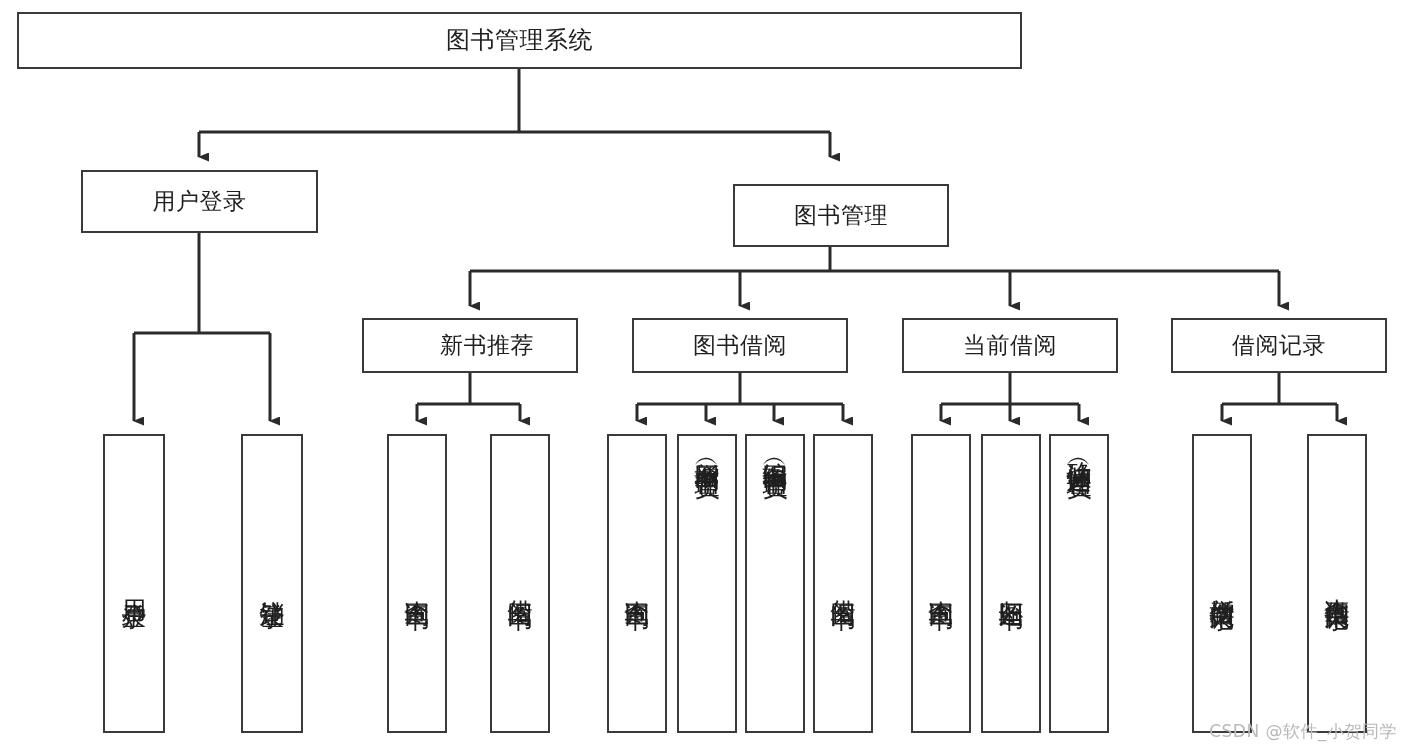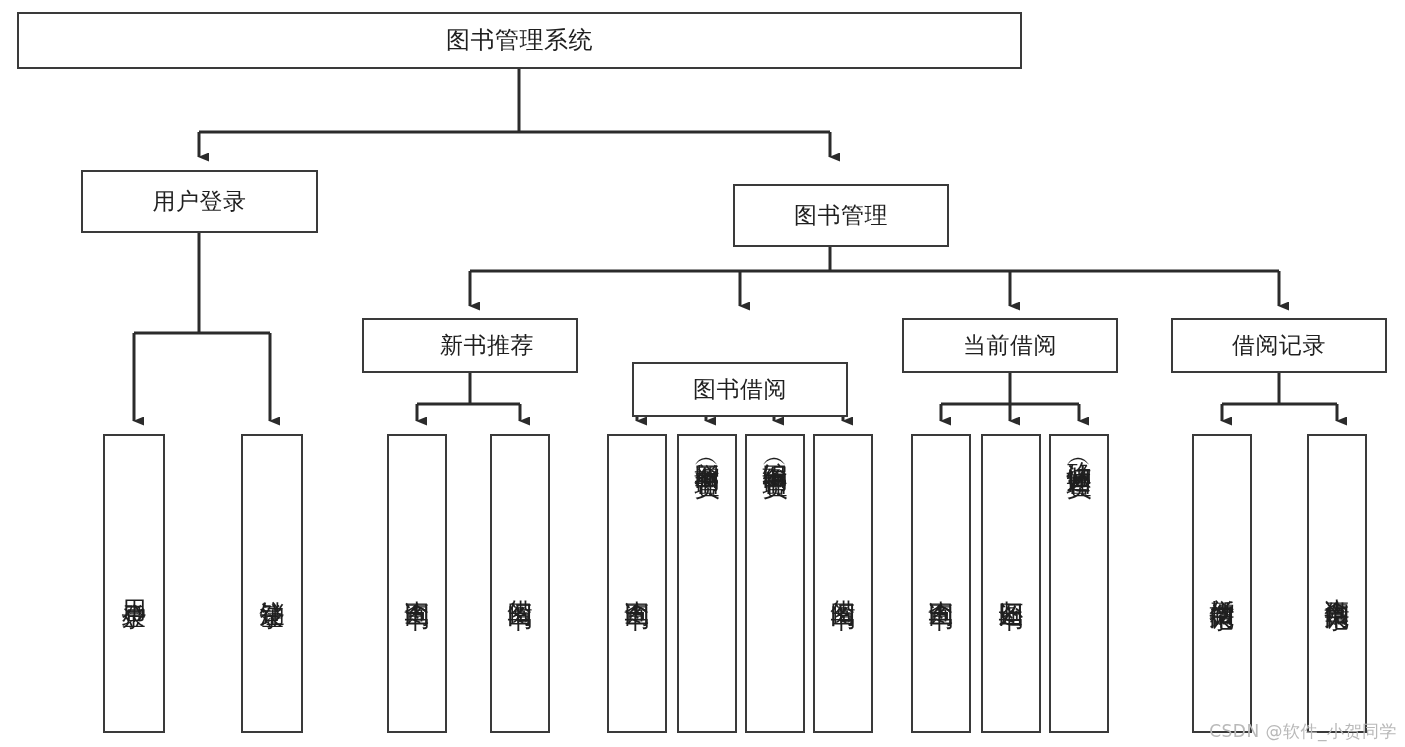--- a/index.html
+++ b/index.html
@@ -144,21 +144,21 @@
   </div>
 
   <div class="node horiz" style="left:712px; top:184px; width:216px; height:63px;margin-left:21px;">
     <span class="node-label">图书管理</span>
   </div>
 
   <div class="node horiz" style="left:362px; top:318px; width:216px; height:55px;padding-left:34px;">
     <span class="node-label">新书推荐</span>
   </div>
 
-  <div class="node horiz" style="left:632px; top:318px; width:216px; height:55px;margin-top:44px;">
+  <div class="node horiz" style="left:632px; top:318px; width:216px; height:55px;">
     <span class="node-label">图书借阅</span>
   </div>
 
   <div class="node horiz" style="left:902px; top:318px; width:216px; height:55px;">
     <span class="node-label">当前借阅</span>
   </div>
 
   <div class="node horiz" style="left:1171px; top:318px; width:216px; height:55px;">
     <span class="node-label">借阅记录</span>
   </div>

